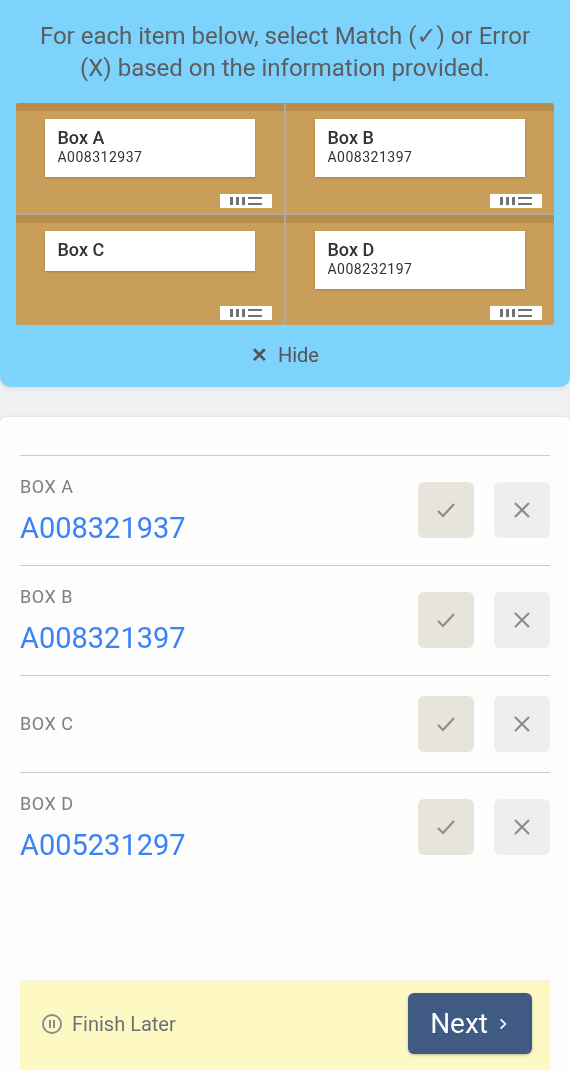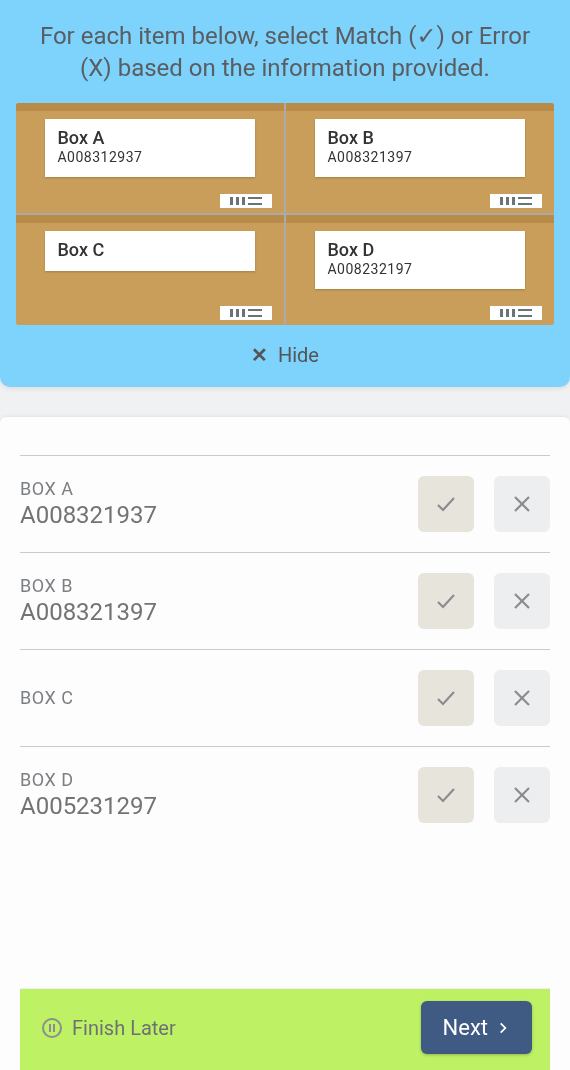--- a/index.html
+++ b/index.html
@@ -105,35 +105,35 @@
   }
   .list-line {
     border-top: 1px solid #c9cbce;
     padding: 20px 0 20px 0;
     display: flex;
     align-items: center;
   }
   .list-line:first-child { margin-top: 34px; }
   .list-text { flex: 1; }
   .list-name { font-size: 18px; color: #7c7f83; letter-spacing: 0.5px; }
-  .list-code { font-size: 24px; color: #737373; margin-top: 2px; }
+  .list-code { font-size: 29px; color: #3b82f6; margin-top: 14px; }
   .btns { display: flex; gap: 20px; }
   .sq {
     width: 56px; height: 56px;
     background: #e7e4dc;
     border-radius: 6px;
     display: flex; align-items: center; justify-content: center;
     color: #7a7c7f;
     cursor: pointer;
   }
   .sq.err { background: #eceef0; }
   .sq svg { width: 24px; height: 24px; stroke: #8a8c8f; stroke-width: 2.2; fill: none; }
 
   .footer {
-    background: #bef264;
+    background: #fef9c3;
     display: flex;
     align-items: center;
     justify-content: space-between;
     padding: 12px 18px 16px 22px;
     border-top: 1px solid #eee;
   }
   .finish {
     display: flex; align-items: center; gap: 10px;
     color: #6d7074; font-size: 20px; cursor: pointer;
   }
@@ -142,21 +142,21 @@
     display: inline-flex; align-items: center; justify-content: center;
   }
   .pause-icon::before {
     content: ""; width: 2px; height: 8px; background: #8a8c8f; box-shadow: 4px 0 0 #8a8c8f; margin-left:-4px;
   }
   .next-btn {
     background: #3f5a83;
     color: #fff;
     border-radius: 6px;
     padding: 14px 22px;
-    font-size: 22px;
+    font-size: 28px;
     display: flex; align-items: center; gap: 8px;
     cursor: pointer;
     box-shadow: 0 1px 3px rgba(0,0,0,0.25);
   }
   .next-btn svg { width: 14px; height: 20px; stroke:#fff; stroke-width:3; fill:none; }
 </style>
 </head>
 <body>
 
 <div class="page">

